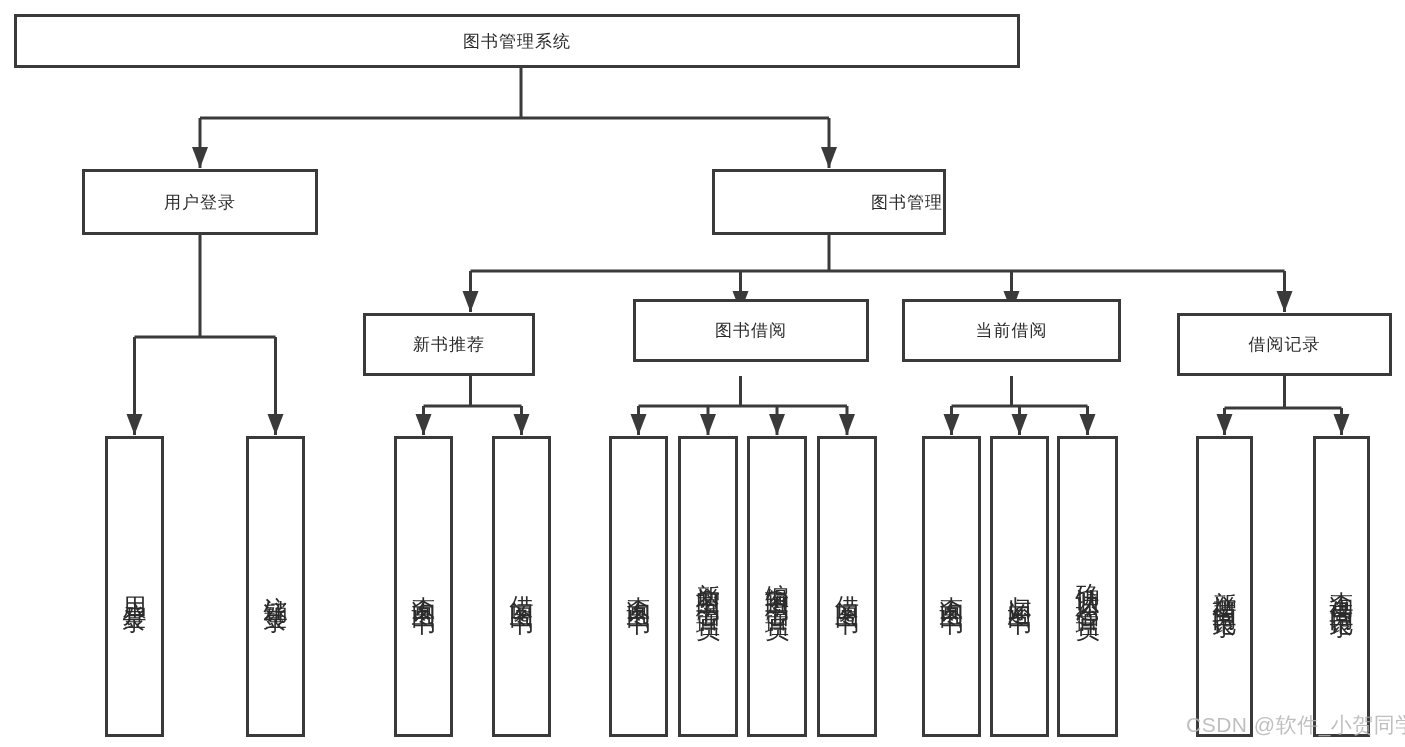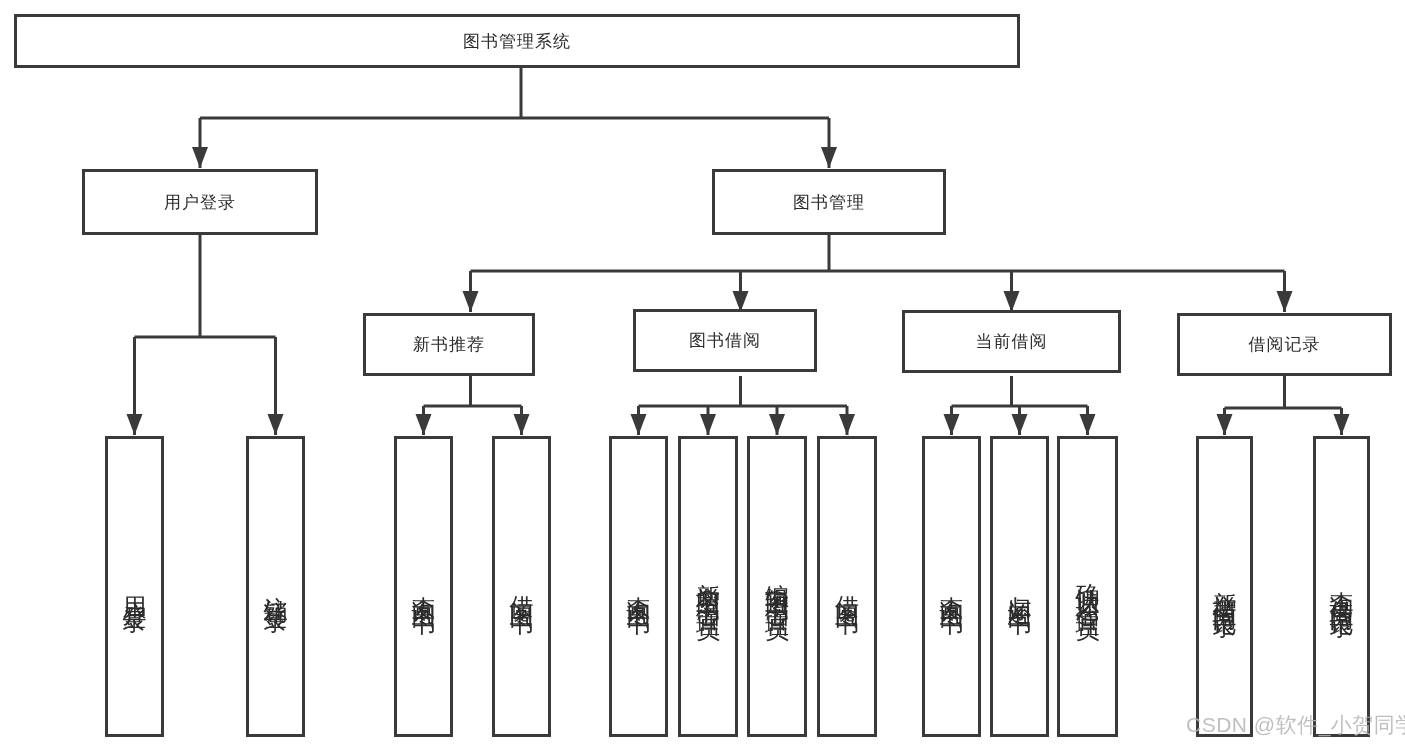--- a/index.html
+++ b/index.html
@@ -115,31 +115,31 @@
     </g>
   </svg>
 
   <div class="node" style="left:14px;top:14px;width:1006px;height:54px;">
     <span>图书管理系统</span>
   </div>
 
   <div class="node" style="left:82px;top:169px;width:236px;height:66px;">
     <span>用户登录</span>
   </div>
-  <div class="node" style="left:712px;top:169px;width:234px;height:66px;">
+  <div class="node" style="left:712px;top:169px;width:234px;height:66px;justify-content:flex-end;">
     <span>图书管理</span>
   </div>
 
   <div class="node" style="left:363px;top:313px;width:172px;height:63px;">
     <span>新书推荐</span>
   </div>
-  <div class="node" style="left:633px;top:309px;width:184px;height:63px;">
+  <div class="node" style="left:633px;top:299px;width:236px;height:63px;">
     <span>图书借阅</span>
   </div>
-  <div class="node" style="left:902px;top:310px;width:219px;height:63px;font-family:Liberation Serif, serif;">
+  <div class="node" style="left:902px;top:299px;width:219px;height:63px;font-family:Liberation Serif, serif;">
     <span>当前借阅</span>
   </div>
   <div class="node" style="left:1177px;top:313px;width:215px;height:63px;">
     <span>借阅记录</span>
   </div>
 
   <div class="vnode" style="left:105px;top:436px;width:59px;height:301px;">
     <span class="vtext">用户登录</span>
   </div>
   <div class="vnode" style="left:246px;top:436px;width:59px;height:301px;">

